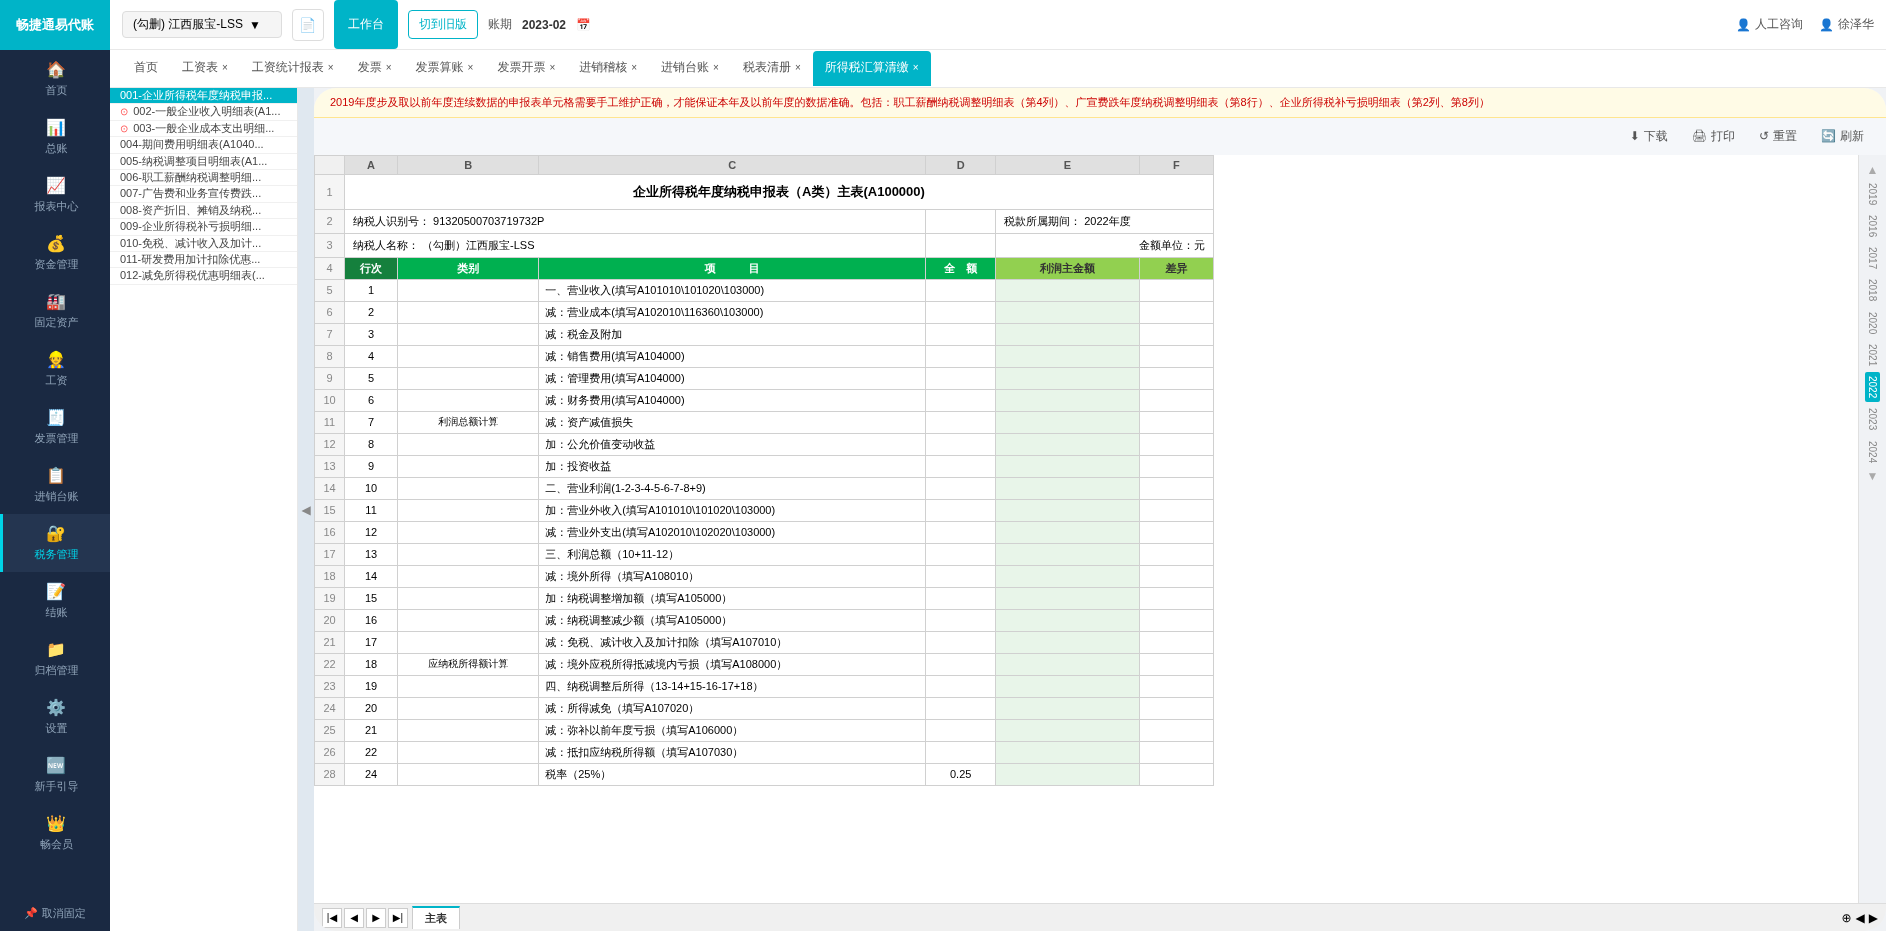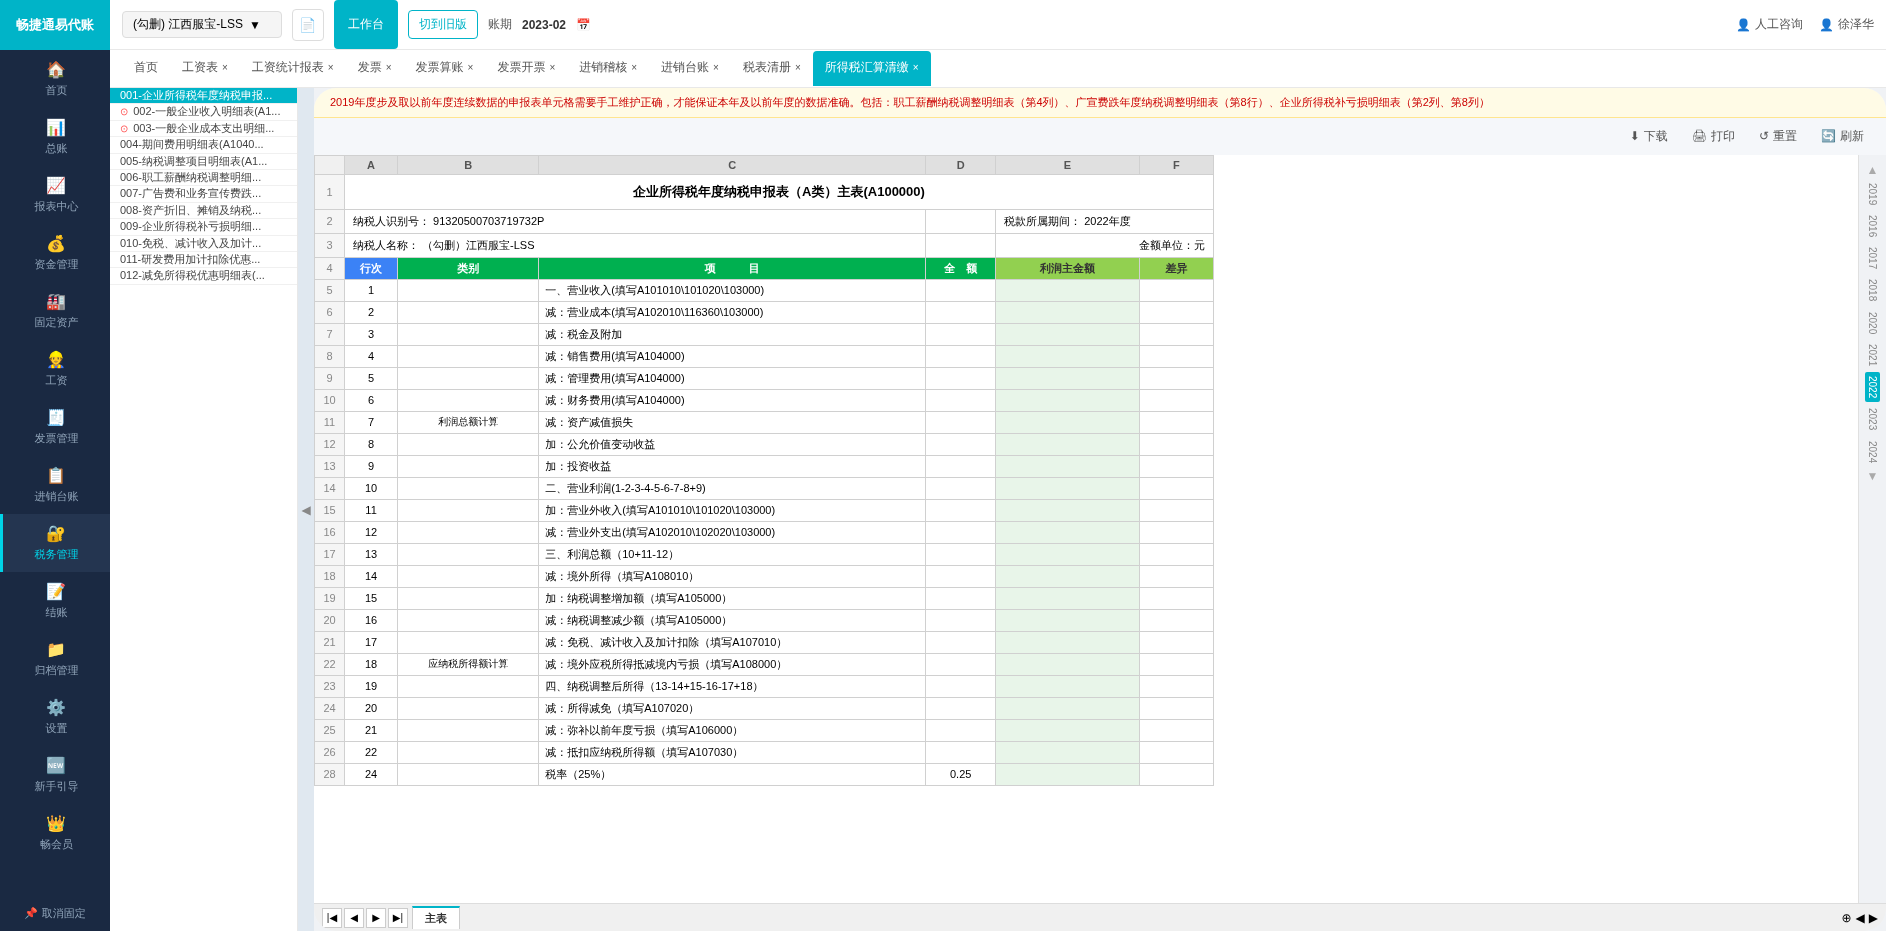--- a/index.html
+++ b/index.html
@@ -596,21 +596,21 @@
                   <span>（勾删）江西服宝-LSS</span>
                 </td>
                 <td></td>
                 <td colspan="2" style="padding:4px 8px;text-align:right;">
                   <span>金额单位：元</span>
                 </td>
               </tr>
 
               <tr>
                 <td class="row-num">4</td>
-                <td style="background:#3b82f6;color:#fff;font-weight:bold;text-align:center;">行次</td>
+                <td style="background:#15803d;color:#fff;font-weight:bold;text-align:center;">行次</td>
                 <td style="background:#00b050;color:#fff;font-weight:bold;text-align:center;">类别</td>
                 <td style="background:#00b050;color:#fff;font-weight:bold;text-align:center;">项　　　目</td>
                 <td style="background:#00b050;color:#fff;font-weight:bold;text-align:center;">全　额</td>
                 <td style="background:#92d050;color:#333;font-weight:bold;text-align:center;">利润主金额</td>
                 <td style="background:#92d050;color:#333;font-weight:bold;text-align:center;margin-top:20px;">差异</td>
               </tr>
 
               <tr>
                 <td class="row-num">5</td>
                 <td style="text-align:center;">1</td>

